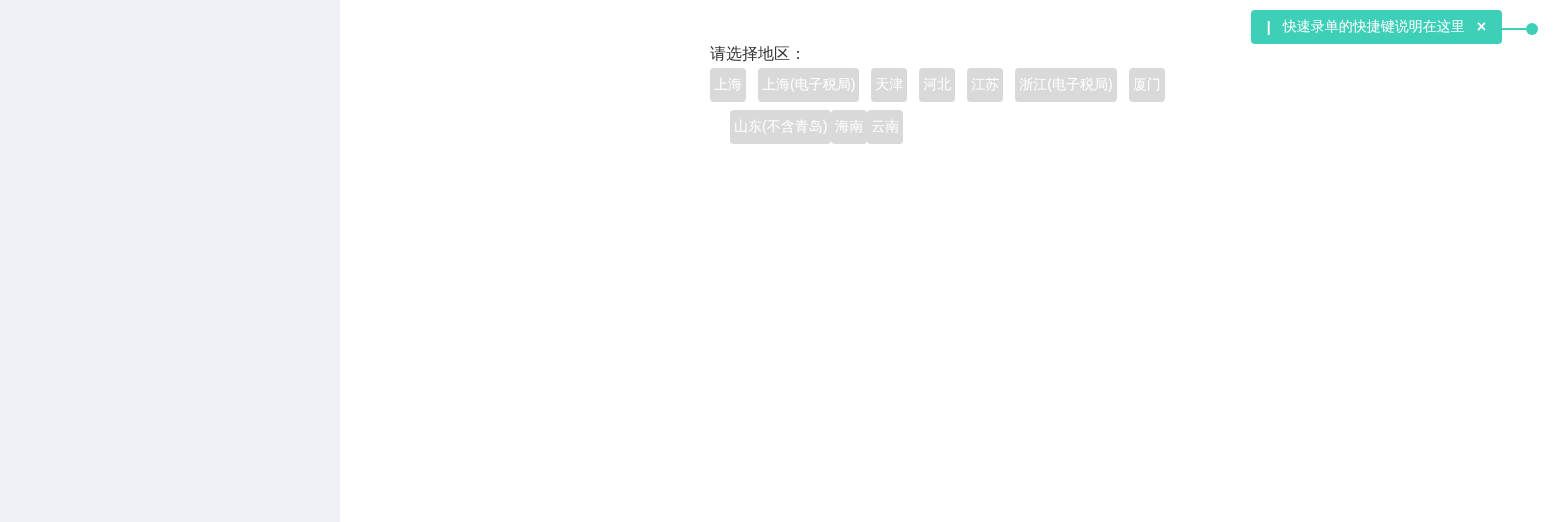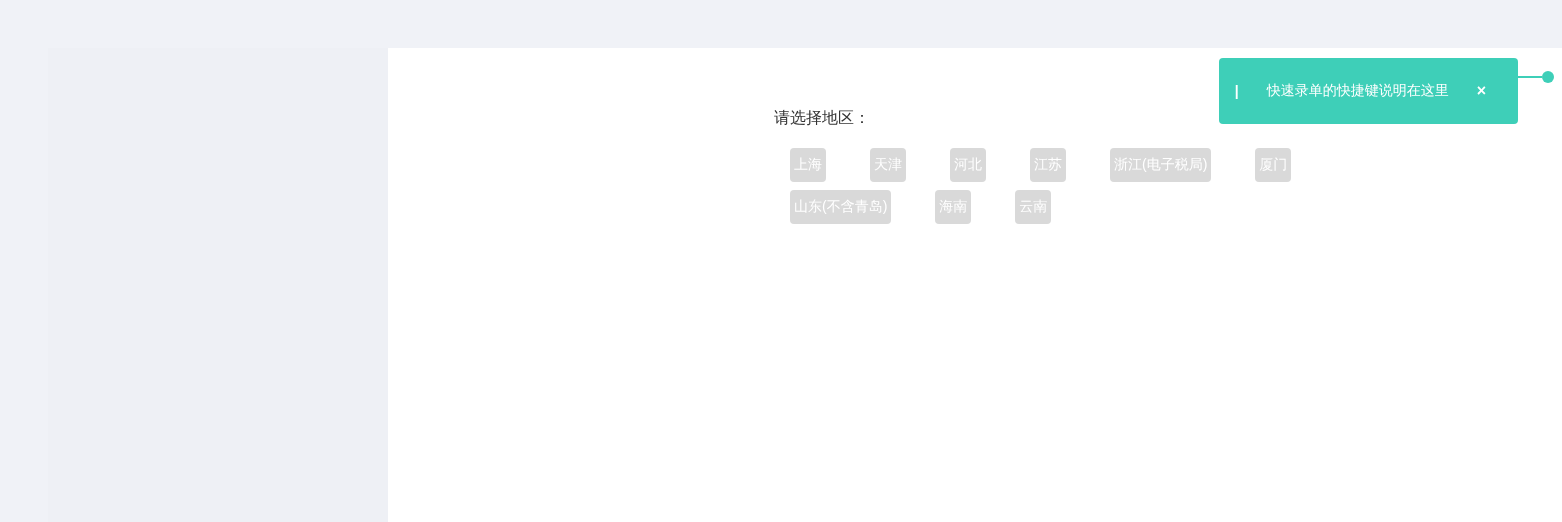--- a/index.html
+++ b/index.html
@@ -1,16 +1,16 @@
 <!DOCTYPE html>
 <html><head>
   <meta charset="utf-8">
   <style>
     * {
-      margin: 16px;
+      margin: 0;
       padding: 0;
       box-sizing: border-box;
     }
 
     body {
       width: 1562px;
       height: 522px;
       background: #f0f2f7;
       font-family: 'Microsoft YaHei', 'PingFang SC', sans-serif;
       overflow: hidden;
@@ -48,23 +48,22 @@
       position: absolute;
       top: 68px;
       left: 370px;
       display: flex;
       gap: 12px;
     }
 
     .region-buttons-row2 {
       position: absolute;
       top: 110px;
-      left: 370px;
+      left: 390px;
       display: flex;
-      gap: 12px;
     }
 
     .region-btn {
       height: 34px;
       padding: 0 4px;
       background: #d9d9d9;
       border: none;
       border-radius: 4px;
       color: #fff;
       font-size: 14px;
@@ -125,20 +124,21 @@
 </head>
 <body>
 
 <div class="left-sidebar"></div>
 
 <div class="main-content">
   <span class="page-label">请选择地区：</span>
 
   <div class="region-buttons-row1" id="row1">
       <button class="region-btn">上海</button>
+      <button class="region-btn">上海(电子税局)</button>
       <button class="region-btn">天津</button>
       <button class="region-btn">河北</button>
       <button class="region-btn">江苏</button>
       <button class="region-btn">浙江(电子税局)</button>
       <button class="region-btn">厦门</button>
     </div>
   <div class="region-buttons-row2" id="row2">
       <button class="region-btn">山东(不含青岛)</button>
       <button class="region-btn">海南</button>
       <button class="region-btn">云南</button>

